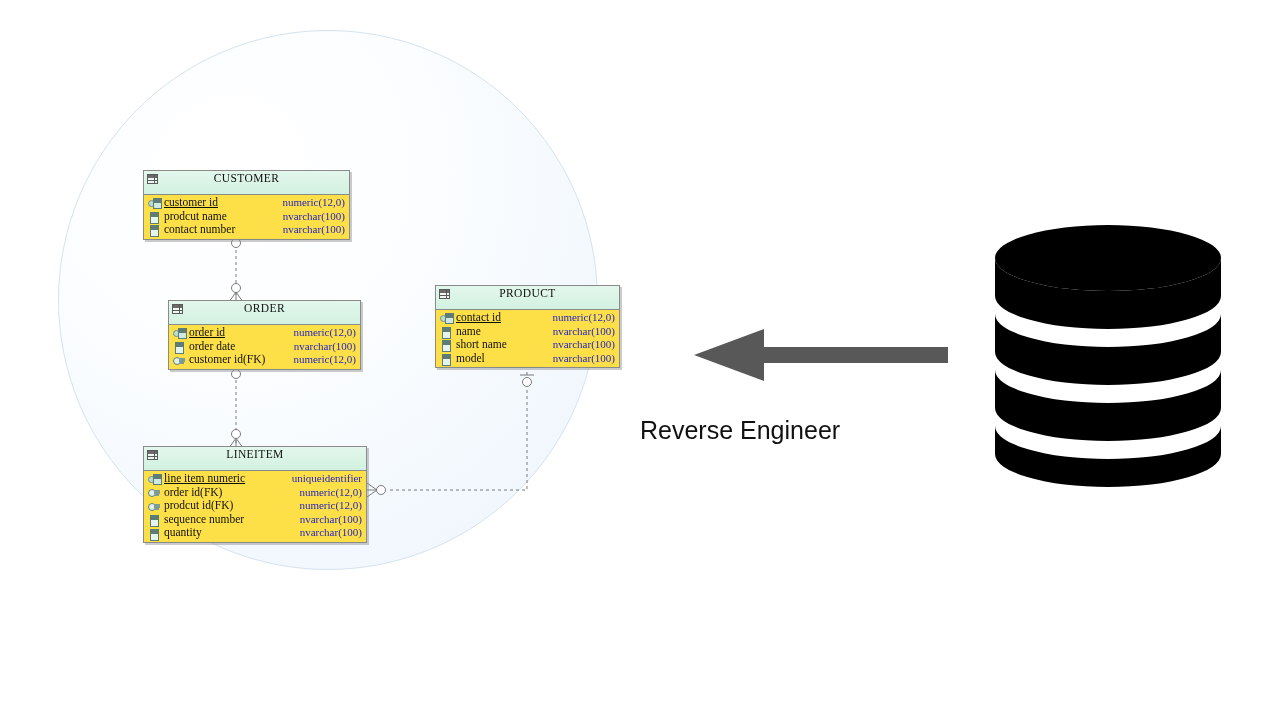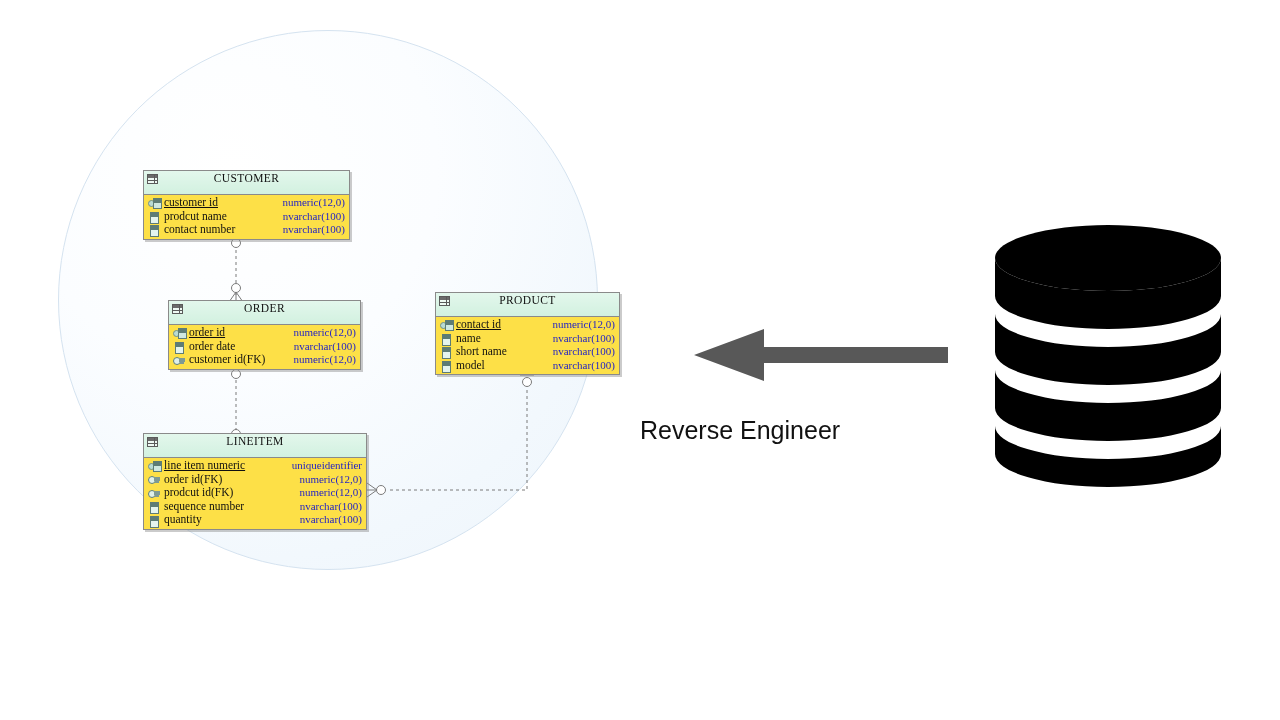--- a/index.html
+++ b/index.html
@@ -196,21 +196,21 @@
         <span class="col-type">nvarchar(100)</span>
       </div>
       <div class="er-row">
         <span class="gl gl-fk"></span>
         <span class="col-name">customer id(FK)</span>
         <span class="col-type">numeric(12,0)</span>
       </div>
     </div>
   </div>
 
-  <div class="er-table" style="left:435px; top:292px; width:185px;">
+  <div class="er-table" style="left:435px; top:285px; width:185px;">
     <div class="er-head">
       <span class="tbl-icon"></span>
       <span>PRODUCT</span>
     </div>
     <div class="er-body">
       <div class="er-row pk">
         <span class="gl gl-pk"></span>
         <span class="col-name">contact id</span>
         <span class="col-type">numeric(12,0)</span>
       </div>
@@ -225,21 +225,21 @@
         <span class="col-type">nvarchar(100)</span>
       </div>
       <div class="er-row">
         <span class="gl gl-col"></span>
         <span class="col-name">model</span>
         <span class="col-type">nvarchar(100)</span>
       </div>
     </div>
   </div>
 
-  <div class="er-table" style="left:143px; top:433px; width:224px;">
+  <div class="er-table" style="left:143px; top:446px; width:224px;">
     <div class="er-head">
       <span class="tbl-icon"></span>
       <span>LINEITEM</span>
     </div>
     <div class="er-body">
       <div class="er-row pk">
         <span class="gl gl-pk"></span>
         <span class="col-name">line item numeric</span>
         <span class="col-type">uniqueidentifier</span>
       </div>

